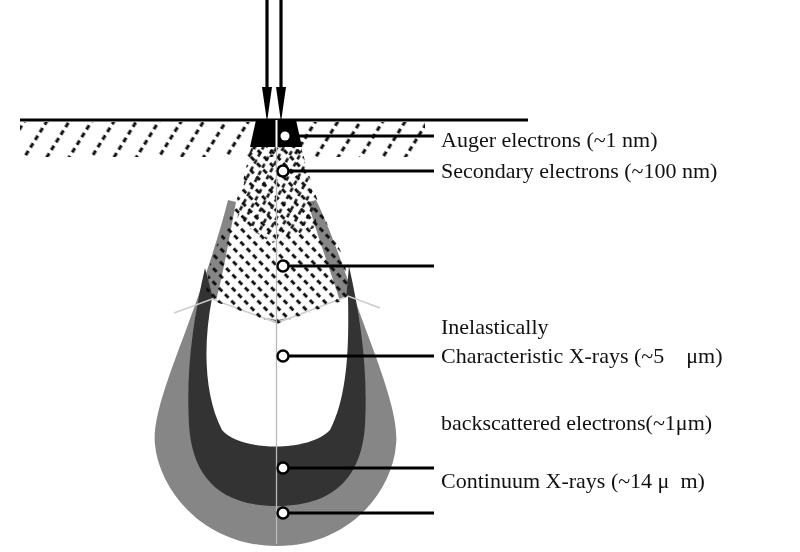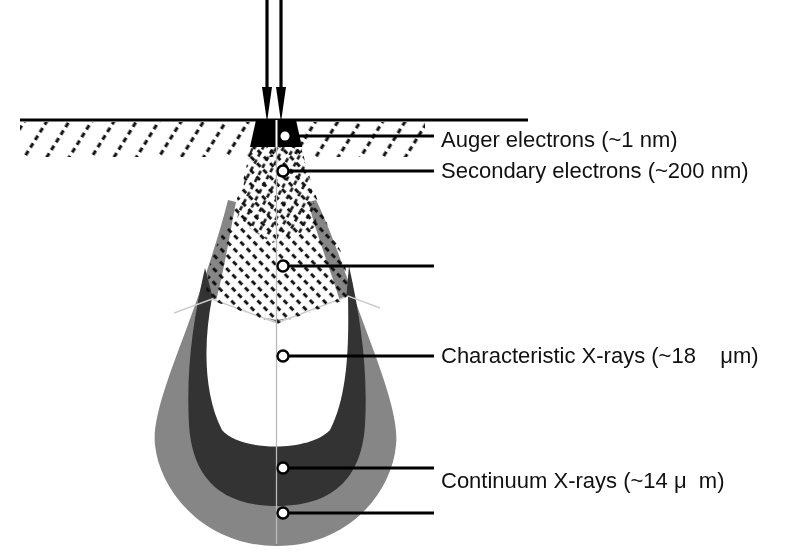--- a/index.html
+++ b/index.html
@@ -1,20 +1,20 @@
 <!DOCTYPE html>
 <html><head>
 <meta charset="utf-8">
 <style>
   html,body{margin:0;padding:0;background:#ffffff;}
   #stage{
     position:relative;
     width:800px;height:552px;
     background:#ffffff;
-    font-family:Liberation Sans, sans-serif;
+    font-family:Liberation Serif, serif;
     overflow:hidden;
   }
   #drawing{position:absolute;left:0;top:0;}
   .lbl{
     position:absolute;
     left:441px;
     font-size:22px;
     line-height:24px;
     color:#111111;
     white-space:pre;
@@ -108,20 +108,24 @@
       <circle cx="283" cy="171" r="5.5"></circle>
       <circle cx="283" cy="266" r="5.5"></circle>
       <circle cx="283" cy="356" r="5.5"></circle>
       <circle cx="283" cy="468" r="5.5"></circle>
       <circle cx="283" cy="513" r="5.5"></circle>
     </g>
   </svg>
 
   <div class="lbl" style="top:128px">Auger electrons (~1 nm)</div>
 
-  <div class="lbl" style="top:159px">Secondary electrons (~200 nm)</div>
+  <div class="lbl" style="top:159px">Secondary electrons (~100 nm)</div>
 
+  <div class="lbl two-line" style="top:247px">
+    <div>Inelastically</div>
+    <div>backscattered electrons(~1μm)</div>
+  </div>
 
-  <div class="lbl" style="top:344px">Characteristic X-rays (~18    μm)</div>
+  <div class="lbl" style="top:344px">Characteristic X-rays (~5    μm)</div>
 
   <div class="lbl" style="top:469px">Continuum X-rays (~14 μ  m)</div>
 
 </div>
 
 </body></html>

